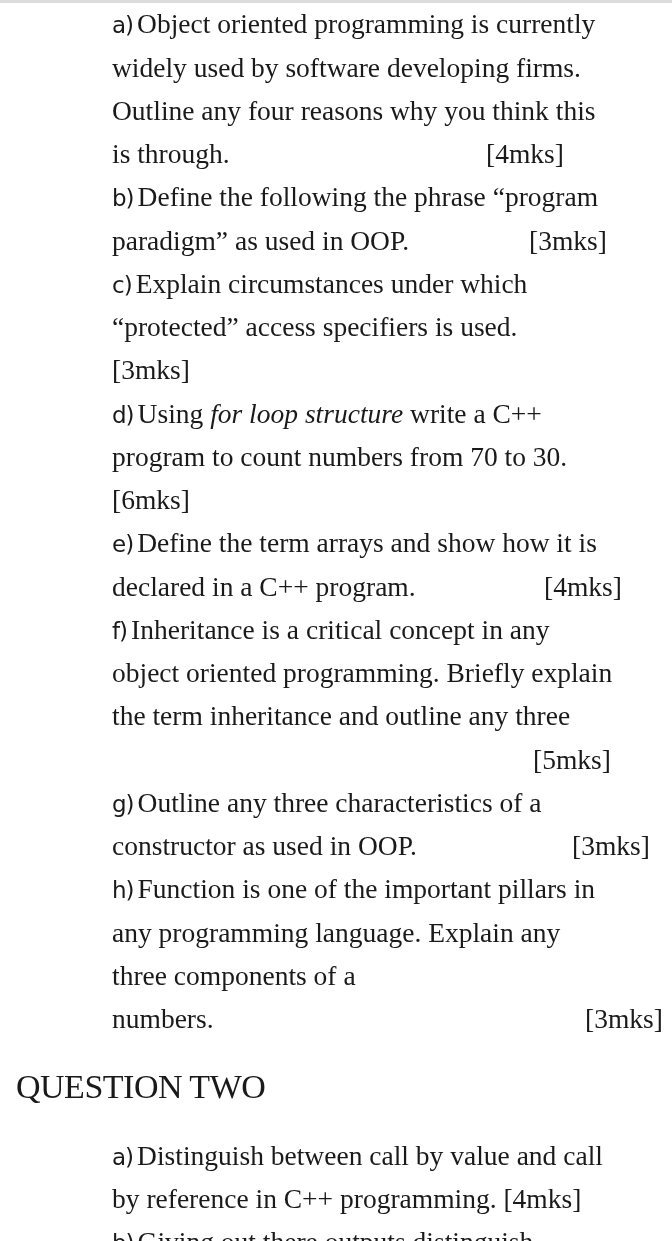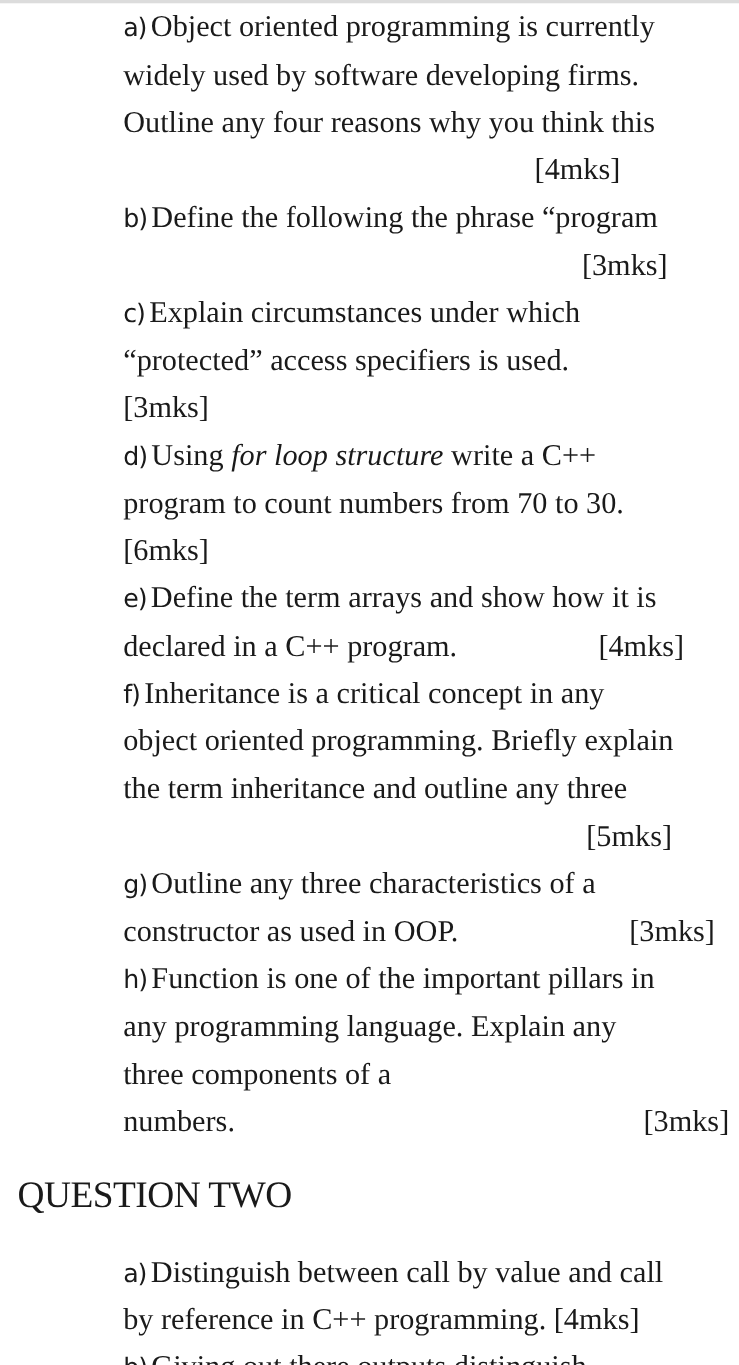--- a/index.html
+++ b/index.html
@@ -60,24 +60,24 @@
 </head>
 <body>
 
 <div class="top-rule"></div>
 
 <div class="content">
 
   <div class="line" style="top:2px"><span class="lbl">a)</span><span>Object oriented programming is currently</span></div>
   <div class="line" style="top:46px"><span>widely used by software developing firms.</span></div>
   <div class="line" style="top:89px"><span>Outline any four reasons why you think this</span></div>
-  <div class="line" style="top:132px; width:586px"><span class="marks" style="left:374px">[4mks]</span></div>
+  <div class="line" style="top:132px; width:586px"><span>is through.</span><span class="marks" style="left:374px">[4mks]</span></div>
 
   <div class="line" style="top:175px"><span class="lbl">b)</span><span>Define the following the phrase “program</span></div>
-  <div class="line" style="top:219px; width:586px"><span class="marks" style="left:417px">[3mks]</span></div>
+  <div class="line" style="top:219px; width:586px"><span>paradigm” as used in OOP.</span><span class="marks" style="left:417px">[3mks]</span></div>
 
   <div class="line" style="top:262px"><span class="lbl">c)</span><span>Explain circumstances under which</span></div>
   <div class="line" style="top:305px"><span>“protected” access specifiers is used.</span></div>
   <div class="line" style="top:348px"><span>[3mks]</span></div>
 
   <div class="line" style="top:392px"><span class="lbl">d)</span><span>Using</span> <em>for loop structure</em> <span>write a C++</span></div>
   <div class="line" style="top:435px"><span>program to count numbers from 70 to 30.</span></div>
   <div class="line" style="top:478px"><span>[6mks]</span></div>
 
   <div class="line" style="top:521px"><span class="lbl">e)</span><span>Define the term arrays and show how it is</span></div>

